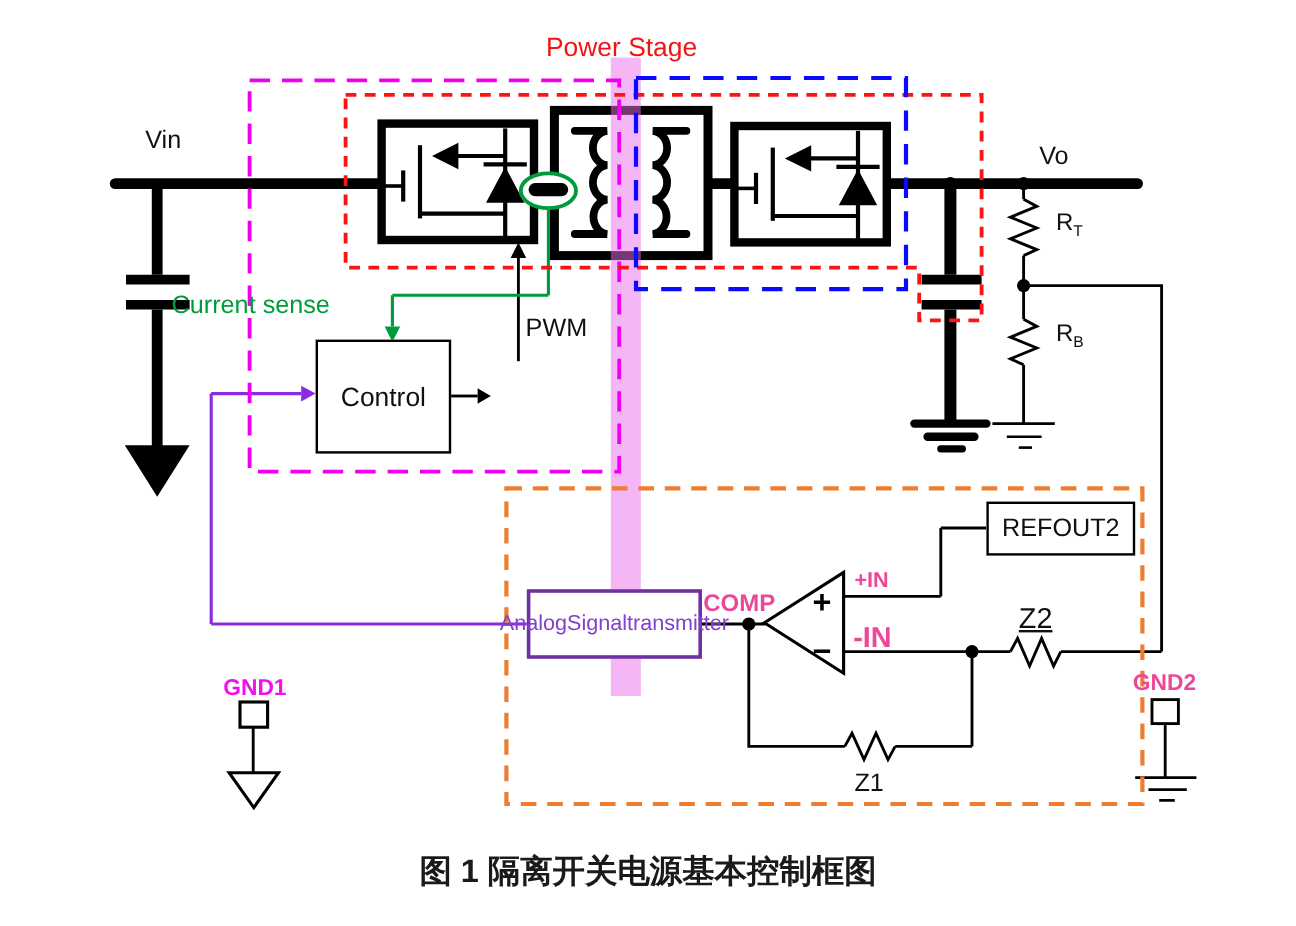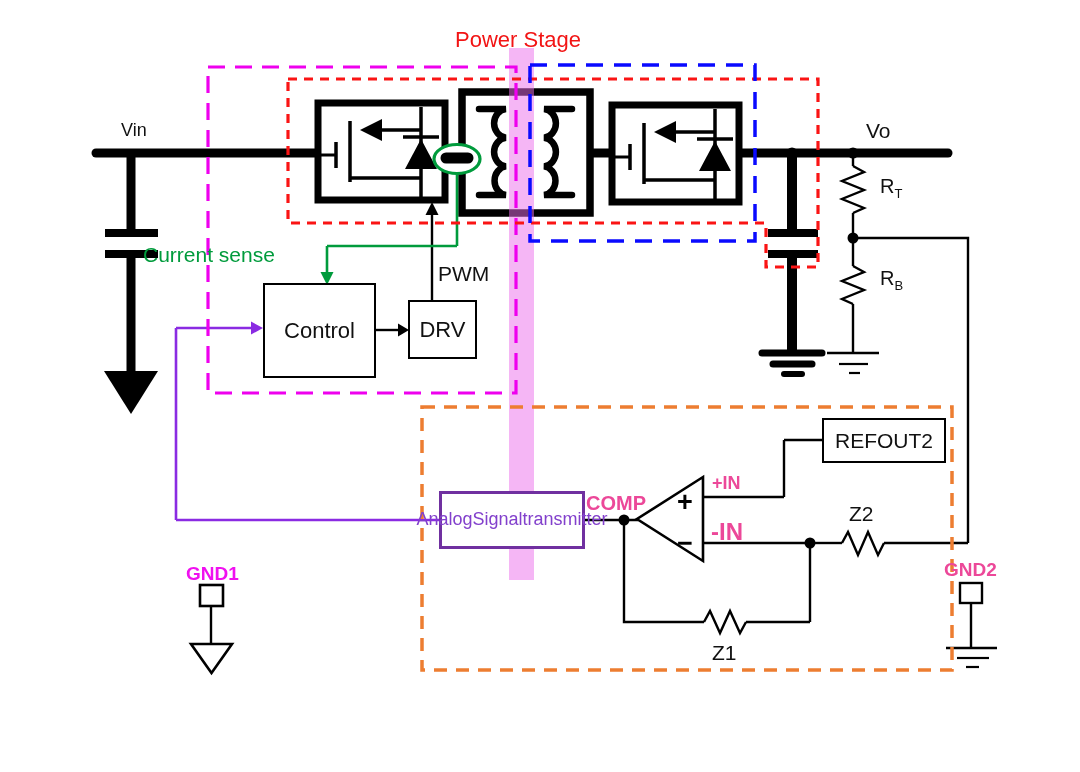--- a/index.html
+++ b/index.html
@@ -154,43 +154,41 @@
   <svg class="layer2" width="1080" height="772" viewBox="0 0 1080 772">
     <rect x="208" y="67" width="308" height="326" fill="none" stroke="#EE00EE" stroke-width="3.2" stroke-dasharray="17 10"></rect>
     <path d="M288,79 H818 V267 H766 V223 H288 Z" fill="none" stroke="#FA1414" stroke-width="3.2" stroke-dasharray="9 7"></path>
     <rect x="530" y="65" width="225" height="176" fill="none" stroke="#0A0AFF" stroke-width="3.5" stroke-dasharray="17 11"></rect>
     <rect x="422" y="407" width="530" height="263" fill="none" stroke="#ED7D31" stroke-width="3.5" stroke-dasharray="13 9"></rect>
   </svg>
 
   <div class="box" id="control-box" style="left:263px;top:283px;width:113px;height:95px;font-size:22px;">
     <span>Control</span>
   </div>
-  <div class="box" style="left:408px;top:300px;width:69px;height:59px;font-size:22px;">
-    <span>DRV</span>
-  </div>
   <div class="box" style="left:822px;top:418px;width:124px;height:45px;font-size:21px;border-width:2px;">
     <span>REFOUT2</span>
   </div>
   <div class="box" id="transmitter-box" style="left:439px;top:491px;width:146px;height:58px;font-size:18px;">
     <span>AnalogSignal</span>
     <span>transmitter</span>
   </div>
 
   <div class="lbl red" style="left:455px;top:27px;font-size:22px;">Power Stage</div>
-  <div class="lbl" style="left:121px;top:120px;font-size:18px;">Vin</div>
+  <div class="lbl" style="left:121px;top:105px;font-size:21px;">Vin</div>
   <div class="lbl" style="left:866px;top:119px;font-size:21px;">Vo</div>
   <div class="lbl grn" style="left:143px;top:243px;font-size:21px;">Current sense</div>
   <div class="lbl" style="left:438px;top:262px;font-size:21px;">PWM</div>
   <div class="lbl" style="left:880px;top:175px;font-size:20px;">
     <span>R</span><sub class="sb">T</sub>
   </div>
   <div class="lbl" style="left:880px;top:267px;font-size:20px;text-align:center;">
     <span>R</span><sub class="sb">B</sub>
   </div>
   <div class="lbl blu" style="left:586px;top:492px;font-size:20px;">COMP</div>
   <div class="lbl blu" style="left:712px;top:473px;font-size:18px;">+IN</div>
   <div class="lbl blu" style="left:711px;top:518px;font-size:24px;">-IN</div>
-  <div class="lbl" style="left:849px;top:502px;font-size:21px;">Z2</div>
+  <div class="lbl" style="left:849px;top:502px;font-size:24px;text-decoration:underline;">Z2</div>
   <div class="lbl" style="left:712px;top:641px;font-size:21px;">Z1</div>
   <div class="lbl mag" style="left:186px;top:563px;font-size:19px;">GND1</div>
   <div class="lbl blu" style="left:944px;top:559px;font-size:19px;">GND2</div>
 
+  <div id="caption">图 1 隔离开关电源基本控制框图</div>
 </div>
 
 </body></html>

